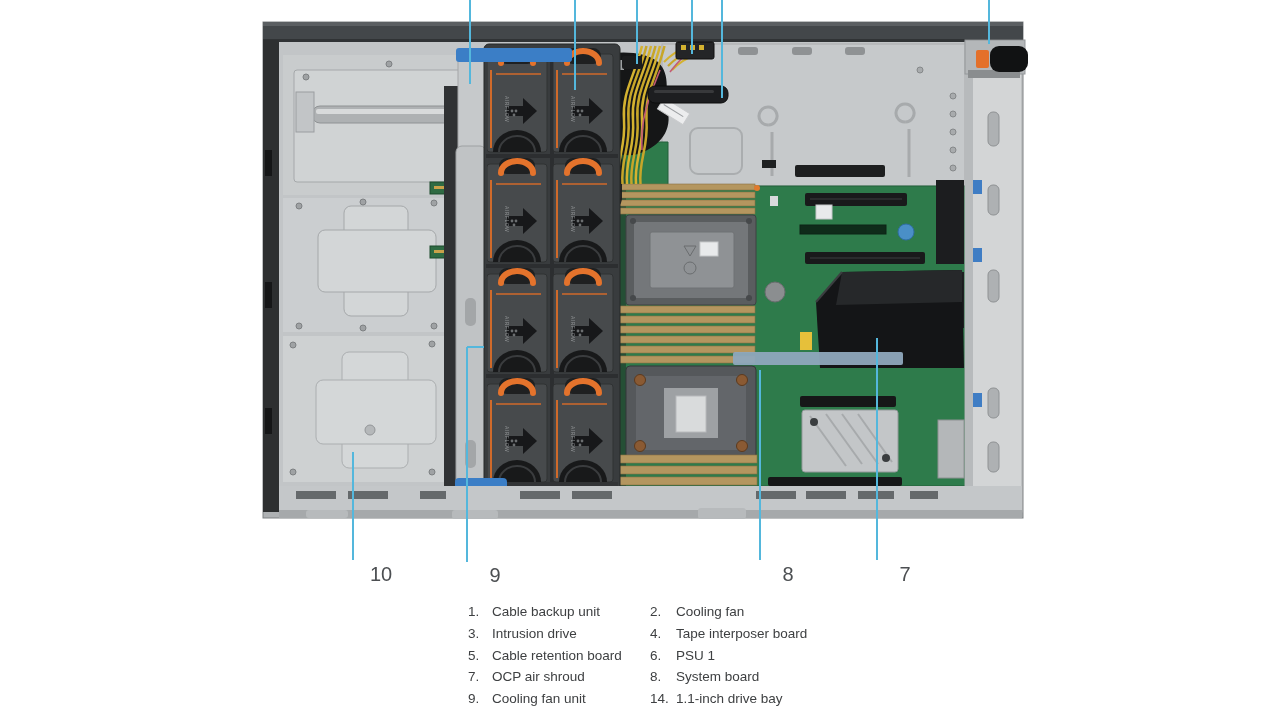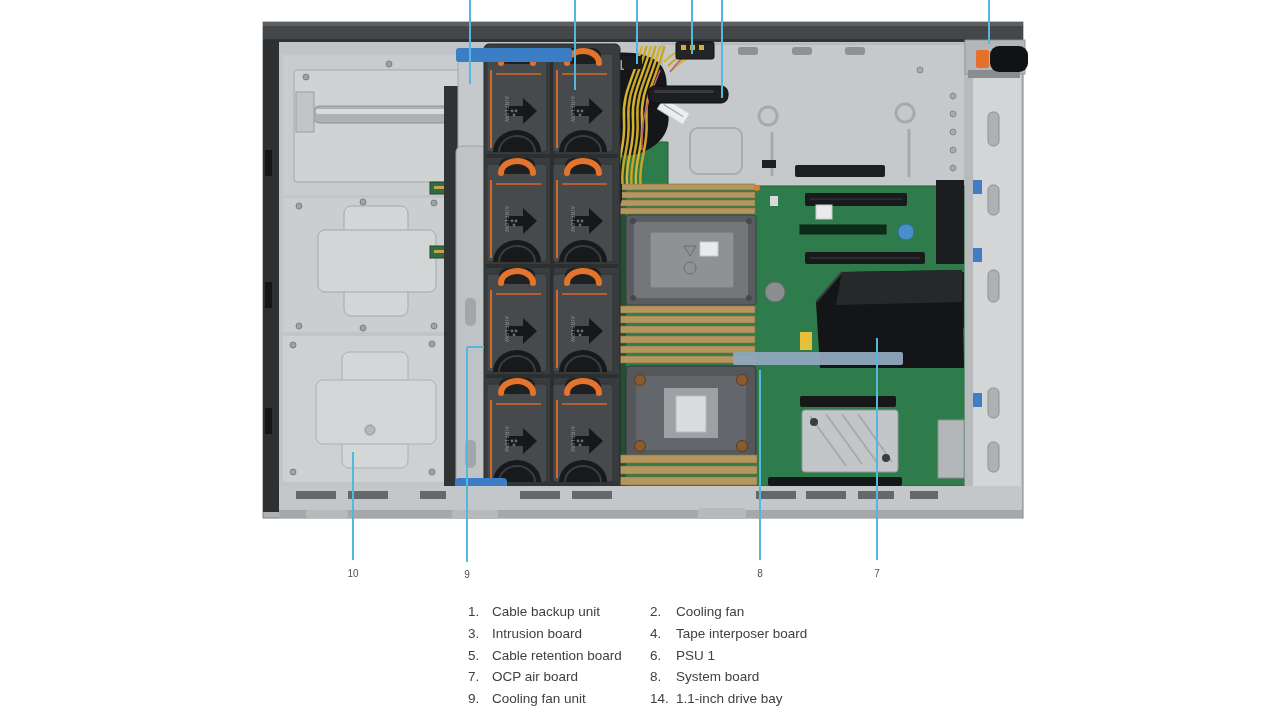--- a/index.html
+++ b/index.html
@@ -6,21 +6,21 @@
   body{
     width:1280px;height:720px;position:relative;overflow:hidden;
     background:#ffffff;
     font-family:"Liberation Sans", sans-serif;
   }
   .stage{position:absolute;left:0;top:0;width:1280px;height:720px;}
   svg{display:block;}
   .callout-num{
     position:absolute;
     transform:translateX(-50%);
-    font-size:10px;color:#4c4f52;line-height:16px;
+    font-size:20px;color:#4c4f52;line-height:16px;margin-left:28px;
   }
   .legend{
     position:absolute;left:468px;top:601px;
     display:grid;
     grid-template-columns:24px 158px 26px auto;
     font-size:13.5px;color:#3e4042;line-height:21.8px;
     white-space:nowrap;
   }
 </style>
 </head>
@@ -331,29 +331,29 @@
 <div class="callout-num" style="left:467px;top:567px">9</div>
 <div class="callout-num" style="left:760px;top:566px">8</div>
 <div class="callout-num" style="left:877px;top:566px">7</div>
 
 <div class="legend">
   <span>1.</span>
   <span>Cable backup unit</span>
   <span>2.</span>
   <span>Cooling fan</span>
   <span>3.</span>
-  <span>Intrusion board</span>
+  <span>Intrusion drive</span>
   <span>4.</span>
   <span>Tape interposer board</span>
   <span>5.</span>
   <span>Cable retention board</span>
   <span>6.</span>
   <span>PSU 1</span>
   <span>7.</span>
-  <span>OCP air board</span>
+  <span>OCP air shroud</span>
   <span>8.</span>
   <span>System board</span>
   <span>9.</span>
   <span>Cooling fan unit</span>
   <span>14.</span>
   <span>1.1-inch drive bay</span>
 </div>
 </div>
 
 </body></html>

